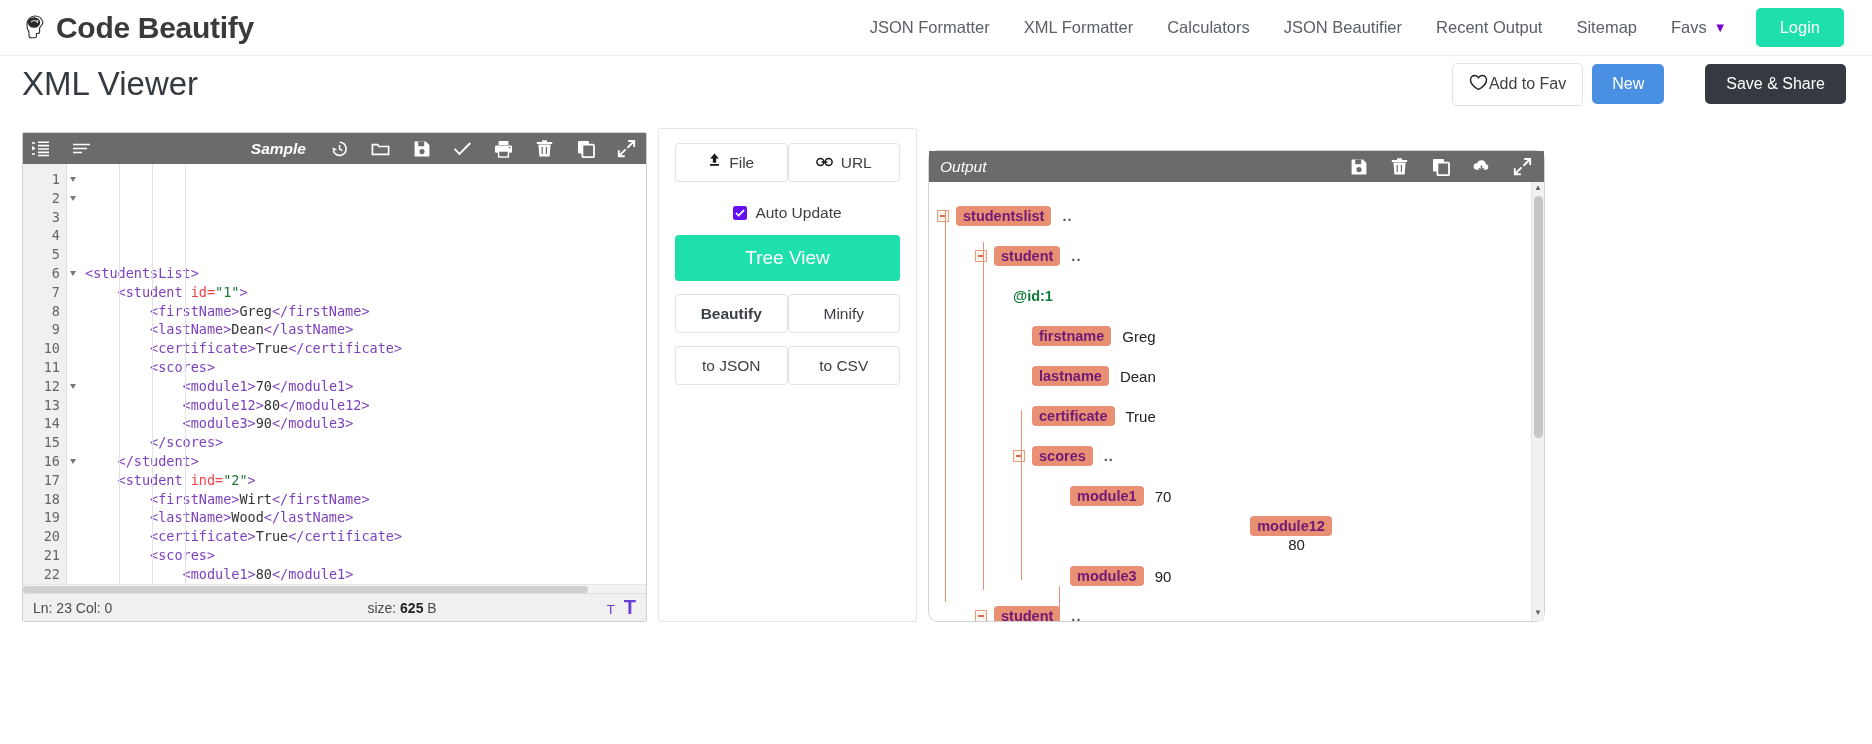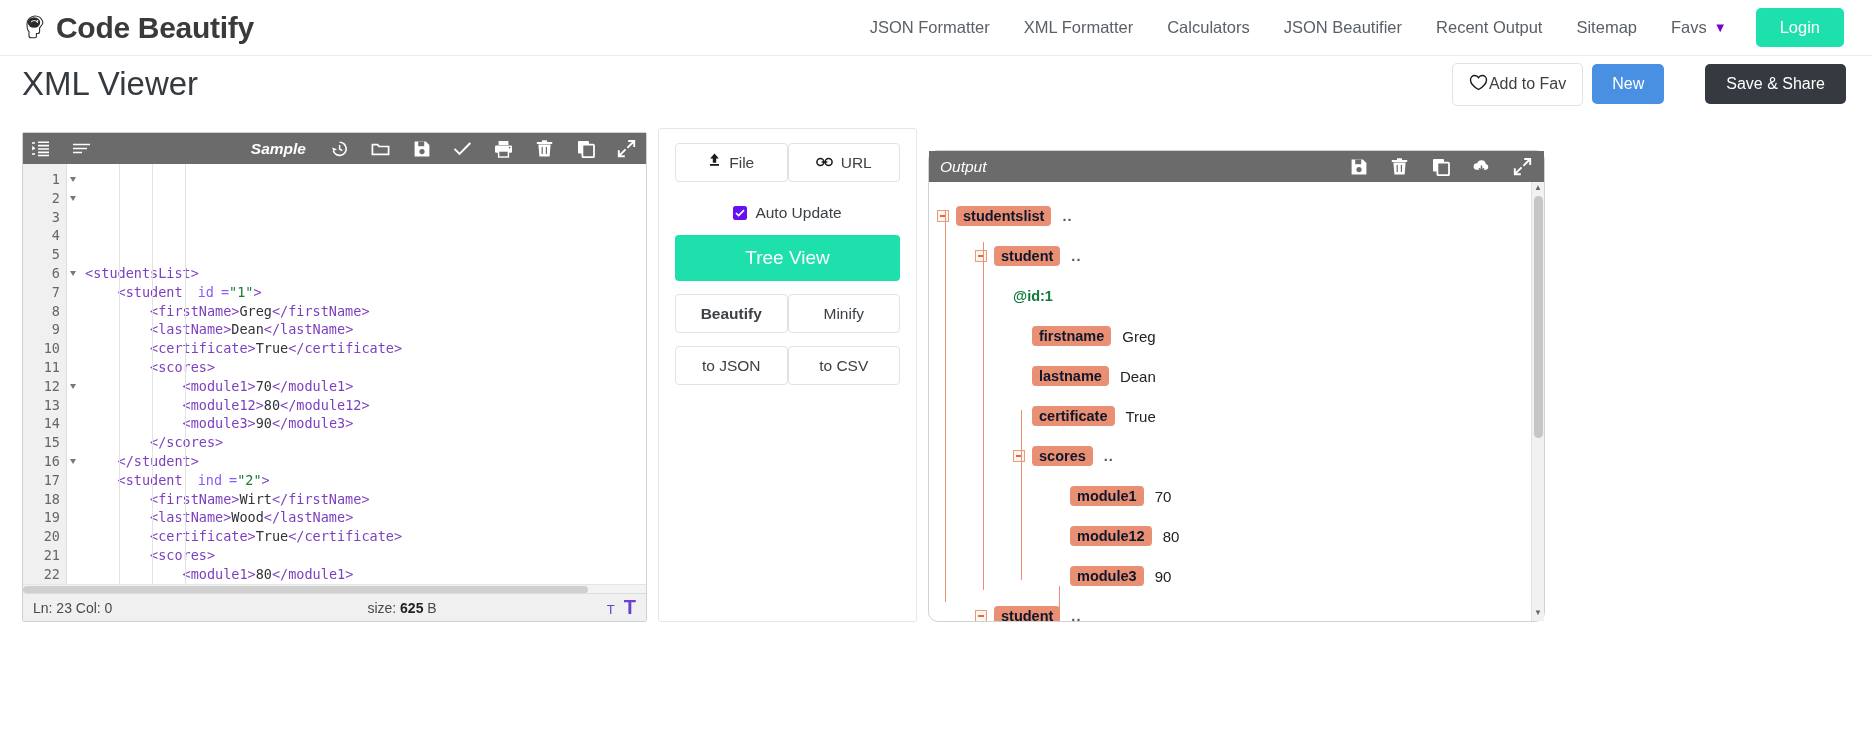--- a/index.html
+++ b/index.html
@@ -85,21 +85,21 @@
     position:absolute; right:-9px; top:5px; width:0; height:0;
     border-left:4px solid #777; border-top:3px solid transparent; border-bottom:3px solid transparent;
   }
   .fold.open{
     border-left:3.5px solid transparent; border-right:3.5px solid transparent;
     border-top:5px solid #777; top:7px; right:-10px;
   }
   .code-lines{ padding-top:6px; padding-left:18px; flex:1; position:relative; white-space:pre; }
   .code-lines .cl{ height:18.8px; }
   .tag{ color:#7c3fbe; }
-  .attrname{ color:#8b5cf6;margin-left:7px; }
+  .attrname{ color:#ef4444; }
   .attrval{ color:#1b7a34; }
   .indent-guide{
     position:absolute; top:0; bottom:0; width:1px; background:#e3e3e3;
   }
   .editor-hscroll{
     height:9px; background:#f3f3f3; border-top:1px solid #e5e5e5; position:relative;
   }
   .editor-hscroll .thumb{ position:absolute; left:0; top:1px; height:7px; width:565px; background:#cfcfcf; border-radius:4px; }
   .statusbar{
     height:28px; background:#f0f0f0; border-top:1px solid #ddd;
@@ -160,21 +160,21 @@
     flex:1; padding:14px 0 0 8px; font-size:14.5px; position:relative; overflow:hidden;
   }
   .trow{ height:40px; display:flex; align-items:center; position:relative; }
   .expander{
     width:12px; height:12px; border:1px solid #e0a080; background:#fdf4ec;
     display:flex; align-items:center; justify-content:center; flex:none;
     cursor:pointer; margin-right:7px;
   }
   .expander i{ display:block; width:6px; height:2px; background:#e06b4a; }
   .chip{
-    background:#e98f74; color:#0f172a; border-radius:4px; padding:2px 7px;
+    background:#e98f74; color:#701a75; border-radius:4px; padding:2px 7px;
     font-weight:bold; font-size:14.5px; white-space:nowrap;
   }
   .dots{ color:#555; margin-left:11px; font-weight:bold; letter-spacing:1px; }
   .tval{ margin-left:11px; color:#222; font-size:15px; }
   .attrrow{ color:#127a3a; font-weight:bold; font-size:14.5px; }
   .vline{ position:absolute; width:1px; background:#e98f74; }
   .out-scroll{
     width:13px; background:#f1f1f1; border-left:1px solid #e2e2e2;
     display:flex; flex-direction:column; align-items:center; position:relative;
   }
@@ -473,21 +473,21 @@
               <i></i>
             </span>
             <span class="chip">scores</span>
             <span class="dots">..</span>
           </div>
           <div class="trow" style="padding-left: 114px;">
             <span style="width:19px;flex:none;display:inline-block"></span>
             <span class="chip">module1</span>
             <span class="tval">70</span>
           </div>
-          <div class="trow" style="padding-left: 114px;">
+          <div class="trow" style="padding-left: 114px; flex-direction: column;">
             <span style="width:19px;flex:none;display:inline-block"></span>
             <span class="chip">module12</span>
             <span class="tval">80</span>
           </div>
           <div class="trow" style="padding-left: 114px;">
             <span style="width:19px;flex:none;display:inline-block"></span>
             <span class="chip">module3</span>
             <span class="tval">90</span>
           </div>
           <div class="trow" style="padding-left: 38px;">

